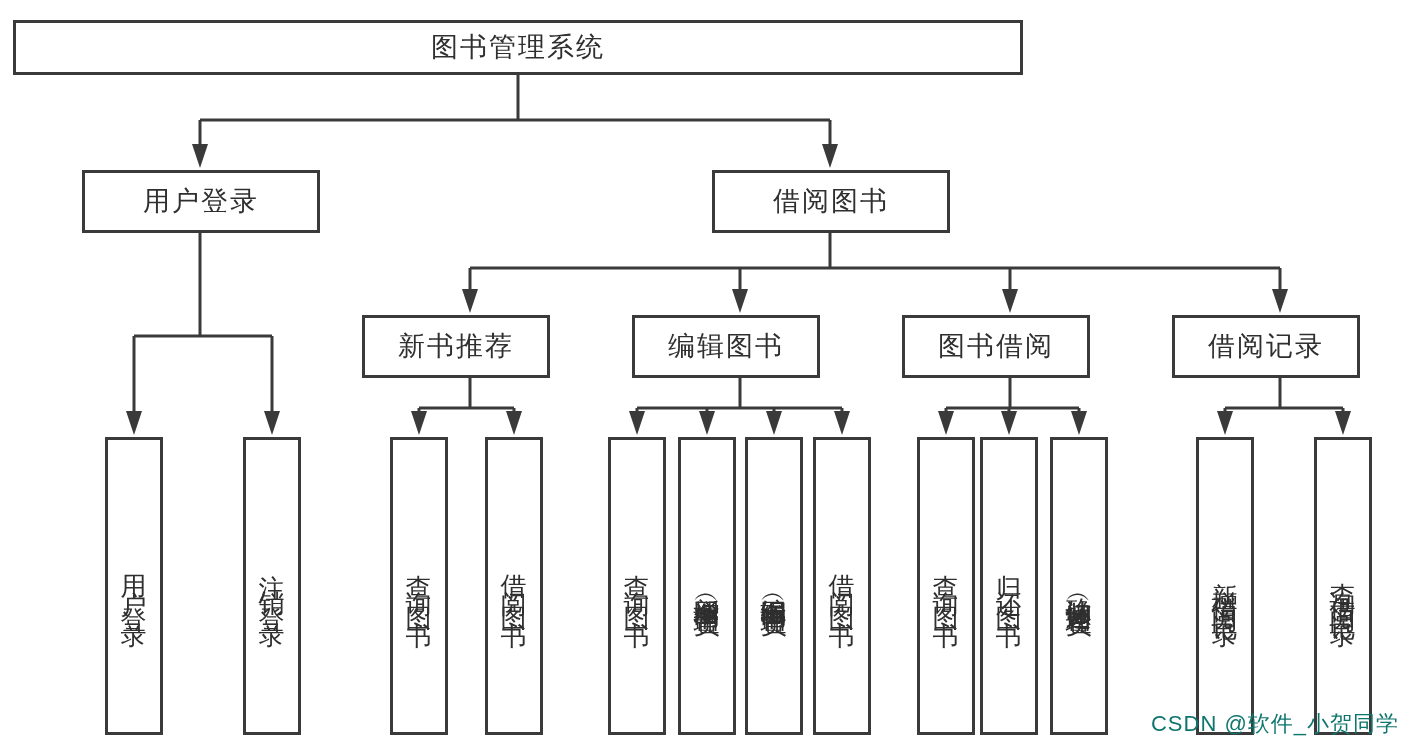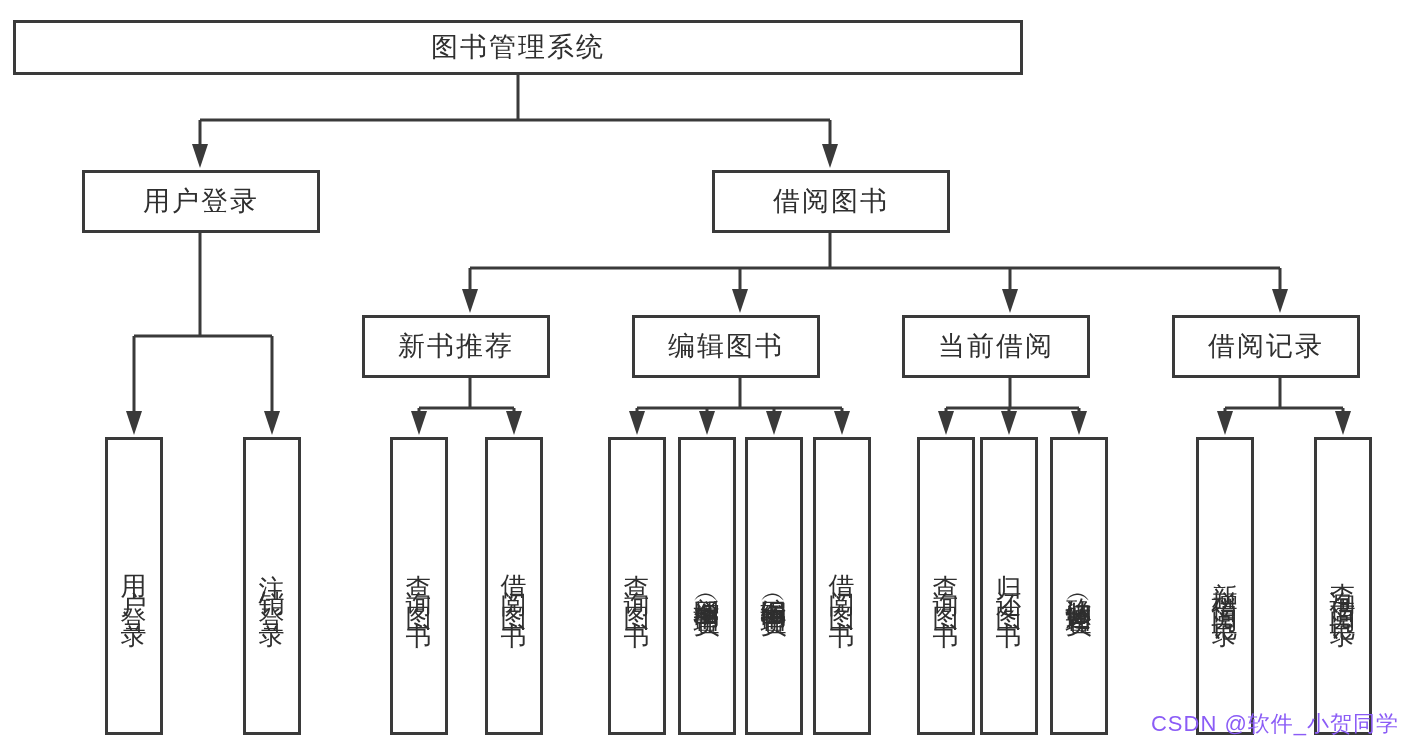--- a/index.html
+++ b/index.html
@@ -58,21 +58,21 @@
     letter-spacing: 16px;
     line-height: 1;
   }
   .leaf.med  { letter-spacing: 8px; }
   .leaf.long { letter-spacing: 2px; }
   .watermark {
     position: absolute;
     right: 6px;
     bottom: 8px;
     font-size: 22px;
-    color: #8b5cf6;
+    color: #0f766e;
     letter-spacing: 1px;
   }
 </style>
 </head>
 <body>
 
 <div class="canvas">
 
   <svg class="connectors" width="1405" height="747" viewBox="0 0 1405 747" xmlns="http://www.w3.org/2000/svg">
     <g stroke="#3a3a3a" stroke-width="3" fill="none">
@@ -114,21 +114,21 @@
     </g>
   </svg>
 
   <div class="node title-box">图书管理系统</div>
 
   <div class="node l2 u">用户登录</div>
   <div class="node l2 m">借阅图书</div>
 
   <div class="node l3" style="left:362px">新书推荐</div>
   <div class="node l3" style="left:632px">编辑图书</div>
-  <div class="node l3" style="left:902px">当前借阅</div>
+  <div class="node l3" style="left:902px">图书借阅</div>
   <div class="node l3" style="left:1172px">借阅记录</div>
 
   <div class="leaf" style="left:105px">用户登录</div>
   <div class="leaf" style="left:243px">注销登录</div>
   <div class="leaf" style="left:390px">查询图书</div>
   <div class="leaf" style="left:485px">借阅图书</div>
   <div class="leaf" style="left:608px">查询图书</div>
   <div class="leaf long" style="left:678px">新增图书（管理员）</div>
   <div class="leaf long" style="left:745px">编辑图书（管理员）</div>
   <div class="leaf" style="left:813px">借阅图书</div>

